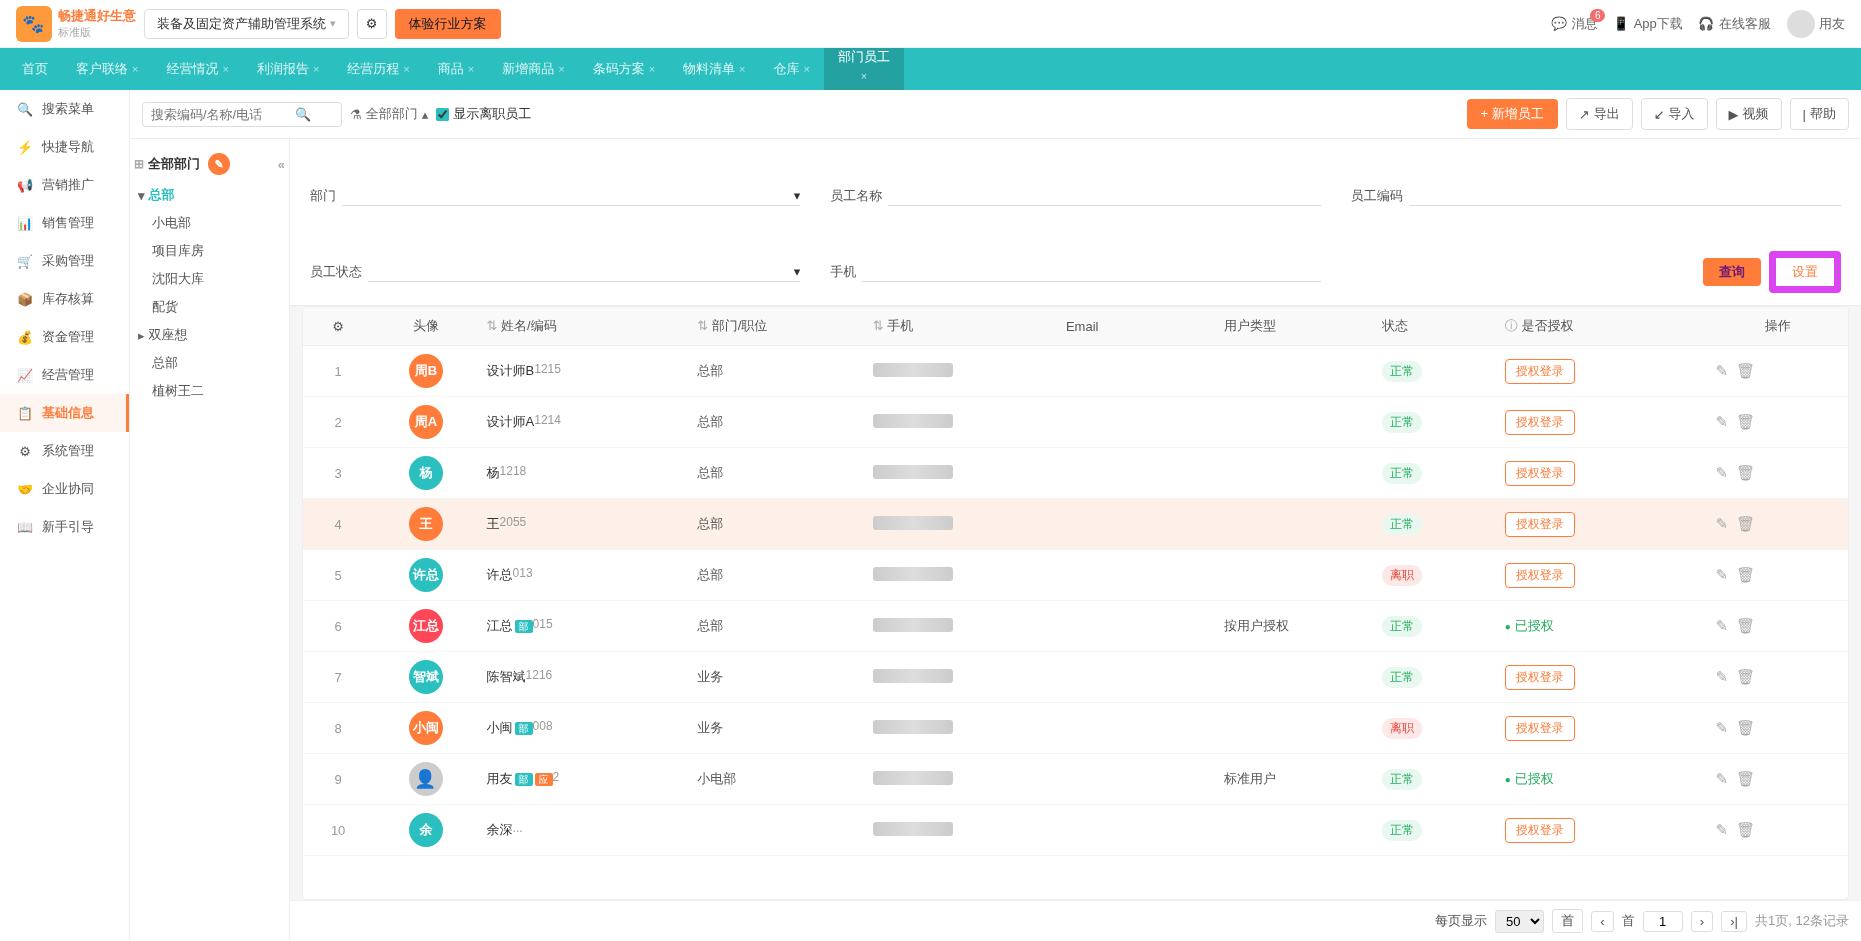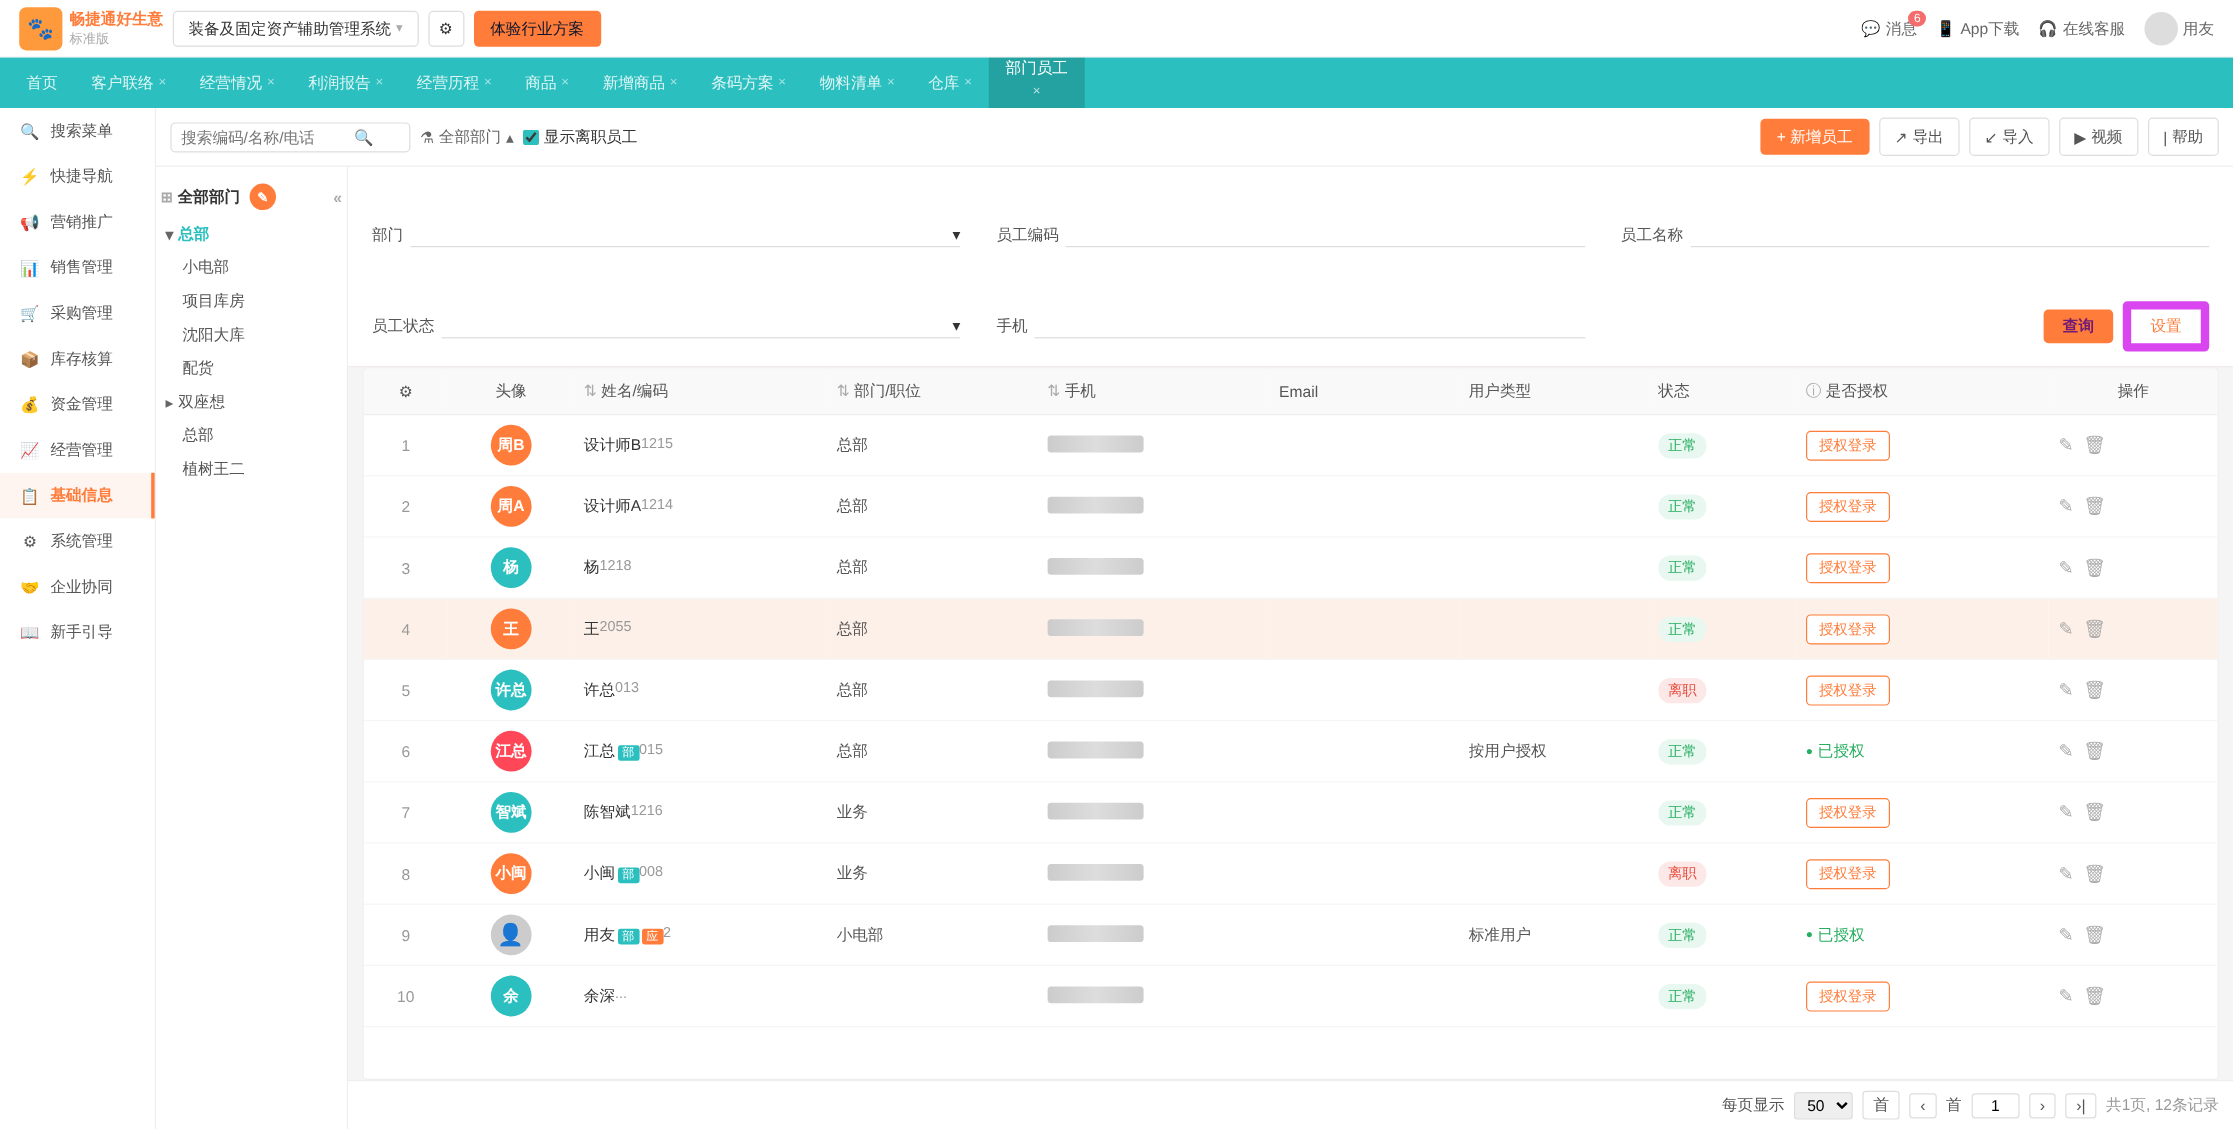--- a/index.html
+++ b/index.html
@@ -322,25 +322,25 @@
         <div style="background:#fff;border-bottom:1px solid #f0ebe8;padding:12px 20px;">
           <div class="filter-grid">
             <div class="filter-cell">
               <span class="filter-cell-label">部门</span>
               <div class="filter-select-box">
                 <span style="color:#ccc;font-size:12px;flex:1;"></span>
                 <span>▾</span>
               </div>
             </div>
             <div class="filter-cell">
-              <span class="filter-cell-label">员工编码</span>
+              <span class="filter-cell-label">员工名称</span>
               <input class="filter-cell-input" type="text" style="">
             </div>
             <div class="filter-cell">
-              <span class="filter-cell-label">员工名称</span>
+              <span class="filter-cell-label">员工编码</span>
               <input class="filter-cell-input" type="text" style="">
             </div>
             <div class="filter-cell">
               <span class="filter-cell-label">员工状态</span>
               <div class="filter-select-box">
                 <span style="flex:1;"></span>
                 <span>▾</span>
               </div>
             </div>
             <div class="filter-cell">

